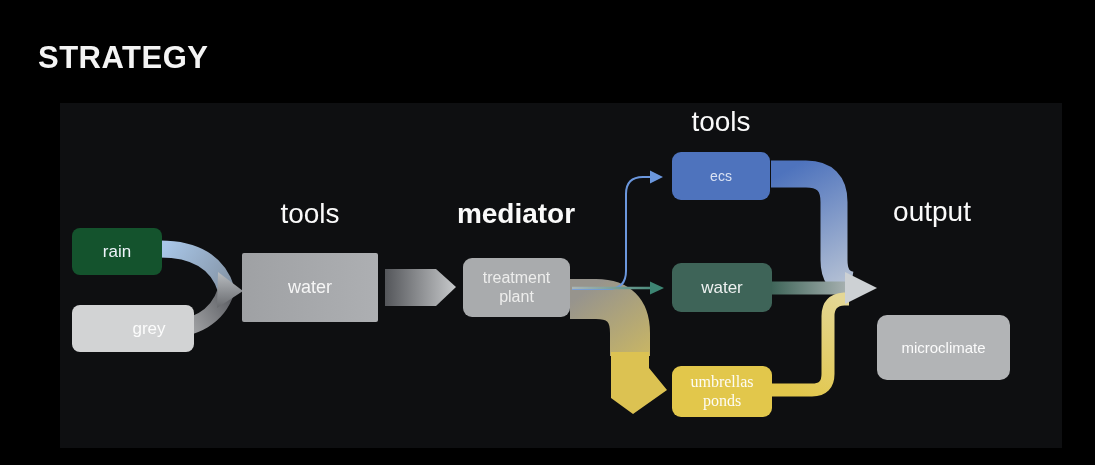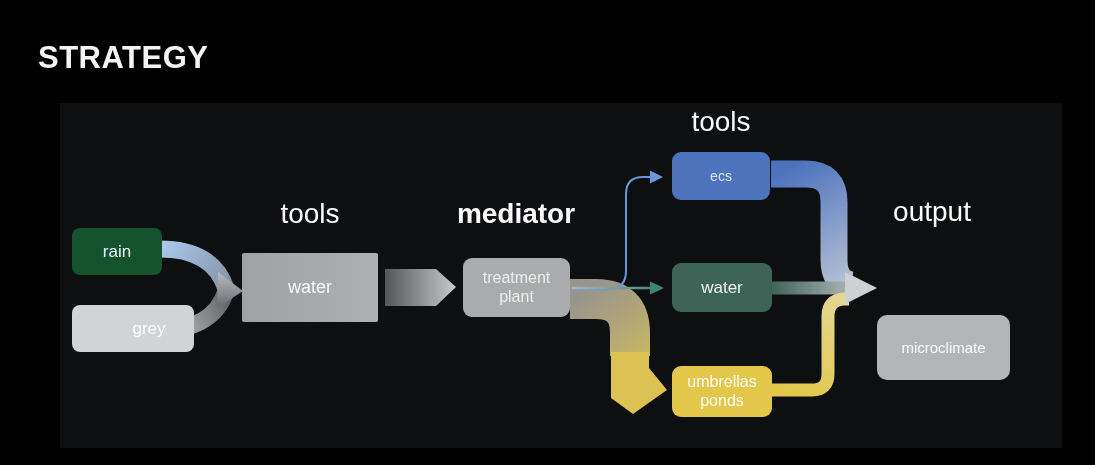--- a/index.html
+++ b/index.html
@@ -88,21 +88,21 @@
   }
   #node-garden {
     left: 672px; top: 263px; width: 100px; height: 49px;
     background: #3e6458; border-radius: 9px;
     color: #eef1f0; font-size: 17px;
   }
   #node-umbrellas {
     left: 672px; top: 366px; width: 100px; height: 51px;
     background: #e2c74b; border-radius: 9px;
     color: #fdfcf5; font-size: 16px;
-    padding: 8px 10px; box-sizing: border-box;
+    padding: 8px 10px; box-sizing: border-box; font-family: Liberation Serif, serif;
   }
   #node-microclimate {
     left: 877px; top: 271px; width: 133px; height: 65px;
     background: #b2b4b6; border-radius: 10px;
     color: #fbfbfb; font-size: 15px; margin-top: 44px;
   }
 </style>
 </head>
 <body>
 

